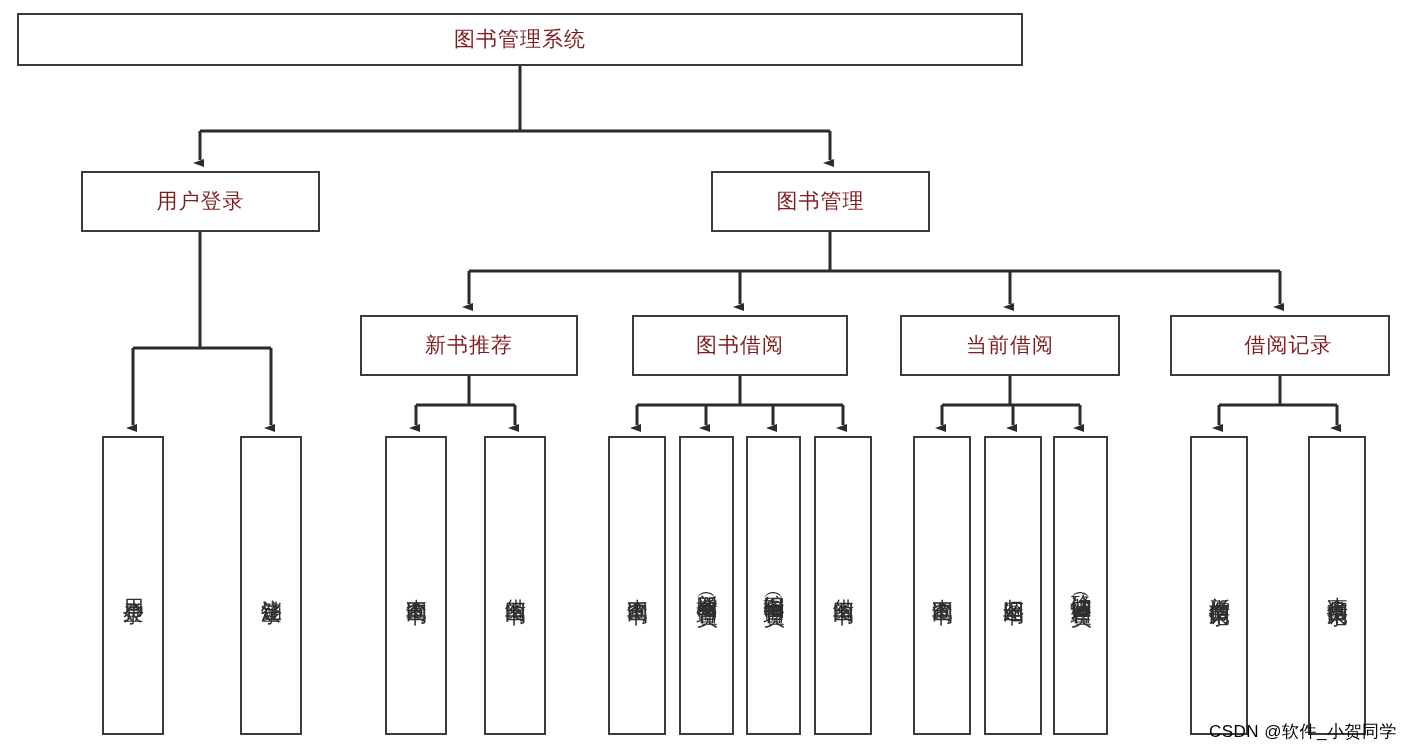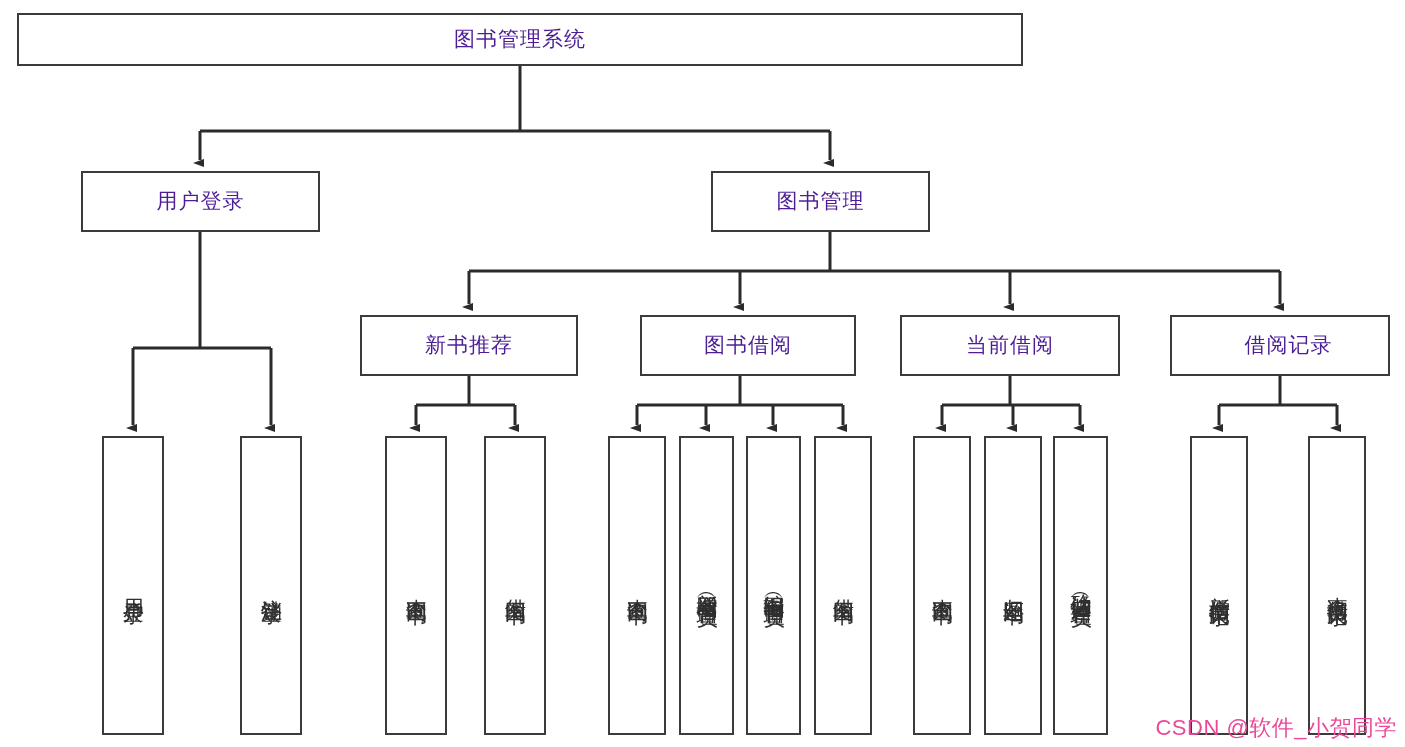--- a/index.html
+++ b/index.html
@@ -21,21 +21,21 @@
     display:flex;
     align-items:center;
     justify-content:center;
     color:#2b2b2b;
   }
   .node .label{
     font-size:21px;
     line-height:1.15;
     letter-spacing:1px;
     white-space:nowrap;
-    color:#4c1d95;
+    color:#7f1d1d;
   }
   
   .leaf{
     position:absolute;
     box-sizing:border-box;
     background:#ffffff;
     border:2px solid #3b3b3b;
     display:flex;
     align-items:center;
     justify-content:center;
@@ -48,22 +48,22 @@
     line-height:1.28;
     letter-spacing:2px;
     color:#2f2f2f;
     white-space:nowrap;
     max-height:272px;
   }
   .watermark{
     position:absolute;
     right:8px;
     bottom:4px;
-    font-size:22px;
-    color:#ec4899;
+    font-size:17px;
+    color:#000000;
     white-space:nowrap;
     letter-spacing:0.5px;
   }
 </style>
 </head>
 <body>
 
 <div id="canvas">
 
   <svg id="wires" viewBox="0 0 1405 747">
@@ -123,21 +123,21 @@
   <div class="node" id="n-l1-0" style="left: 81px; top: 171px; width: 239px; height: 61px;">
     <span class="label">用户登录</span>
   </div>
   <div class="node" id="n-l1-1" style="left: 711px; top: 171px; width: 219px; height: 61px;">
     <span class="label">图书管理</span>
   </div>
 
   <div class="node" id="n-l2-0" style="left: 360px; top: 315px; width: 218px; height: 61px;">
     <span class="label">新书推荐</span>
   </div>
-  <div class="node" id="n-l2-1" style="left: 632px; top: 315px; width: 216px; height: 61px; margin-left: 8px;">
+  <div class="node" id="n-l2-1" style="left: 632px; top: 315px; width: 216px; height: 61px;">
     <span class="label">图书借阅</span>
   </div>
   <div class="node" id="n-l2-2" style="left: 900px; top: 315px; width: 220px; height: 61px;">
     <span class="label">当前借阅</span>
   </div>
   <div class="node" id="n-l2-3" style="left: 1170px; top: 315px; width: 220px; height: 61px; padding-left: 17px;">
     <span class="label">借阅记录</span>
   </div>
 
   <div class="leaf" id="lf-0" style="left: 102px; top: 436px; width: 62px; height: 299px;">

